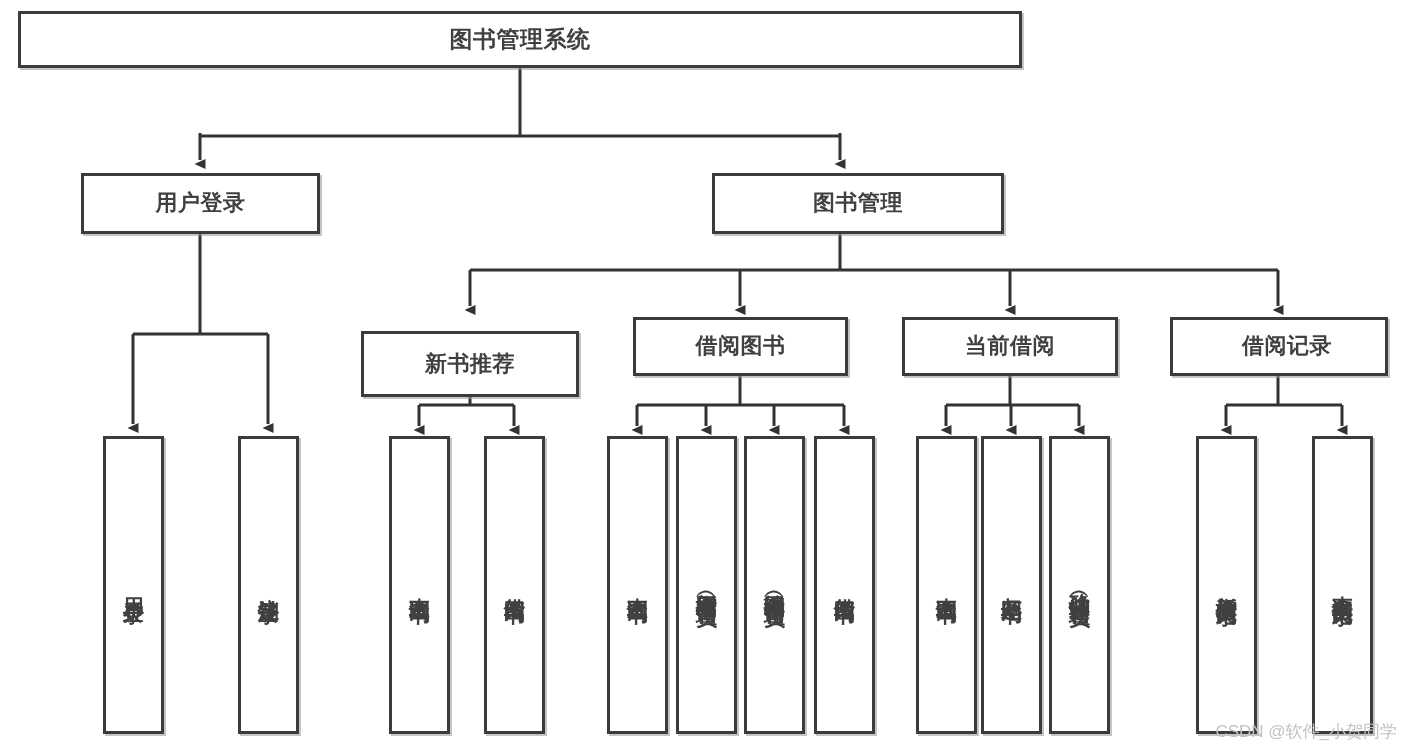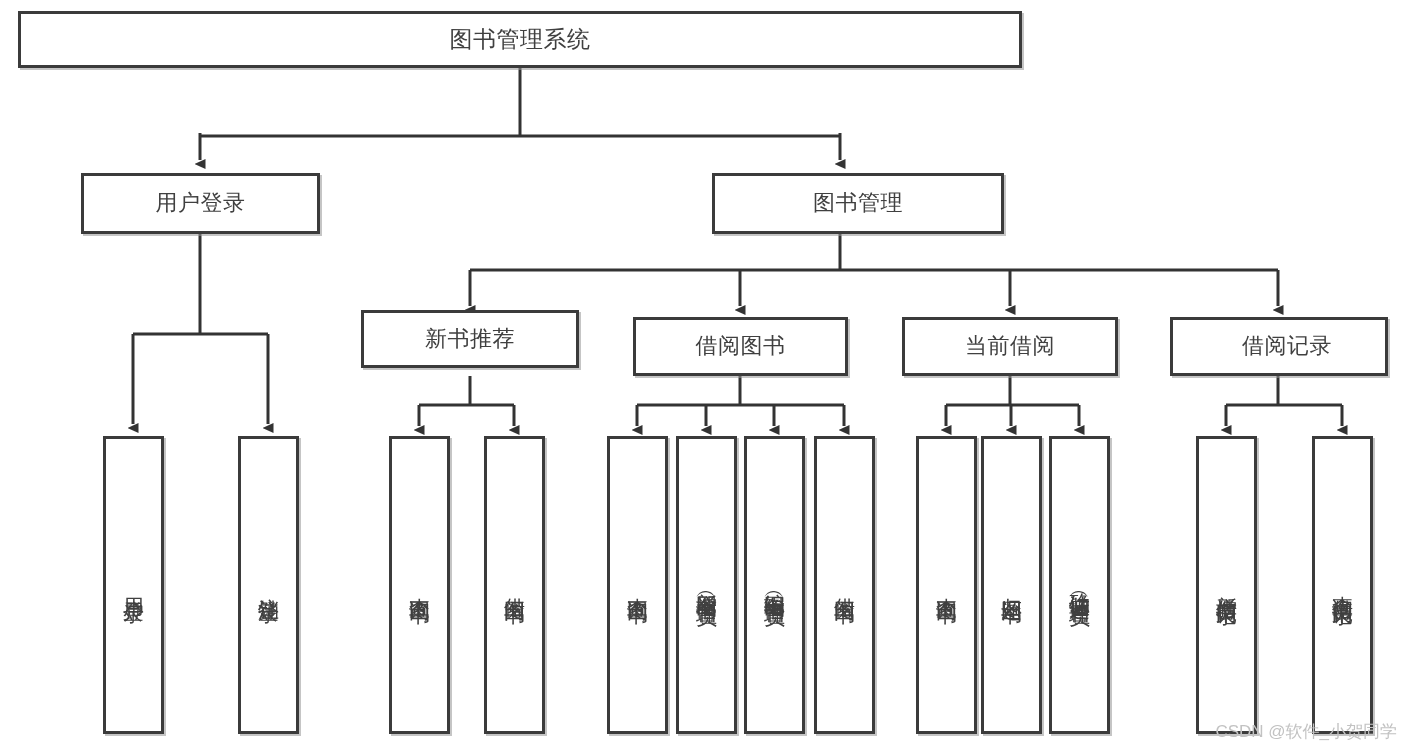--- a/index.html
+++ b/index.html
@@ -34,20 +34,21 @@
     display: flex;
     align-items: center;
     justify-content: center;
     color: #404040;
   }
   .node-label {
     display: block;
     text-align: center;
     color: #404040;
     letter-spacing: 0.5px;
+    font-weight: bold;
   }
   
   .node-h .node-label {
     font-size: 22px;
     line-height: 1.1;
     white-space: nowrap;
   }
   #node-root .node-label {
     font-size: 23px;
   }
@@ -137,21 +138,21 @@
   </div>
 
   <div class="node-box node-h" id="node-user-login" style="left:81px; top:173px; width:239px; height:61px;">
     <span class="node-label">用户登录</span>
   </div>
 
   <div class="node-box node-h" id="node-book-manage" style="left:712px; top:173px; width:292px; height:61px;">
     <span class="node-label">图书管理</span>
   </div>
 
-  <div class="node-box node-h" id="node-new-book-recommend" style="left:361px; top:310px; width:218px; height:58px;">
+  <div class="node-box node-h" id="node-new-book-recommend" style="left:361px; top:331px; width:218px; height:66px;">
     <span class="node-label">新书推荐</span>
   </div>
 
   <div class="node-box node-h" id="node-book-borrow" style="left:633px; top:317px; width:215px; height:59px;">
     <span class="node-label">借阅图书</span>
   </div>
 
   <div class="node-box node-h" id="node-current-borrow" style="left:902px; top:317px; width:216px; height:59px;">
     <span class="node-label">当前借阅</span>
   </div>

